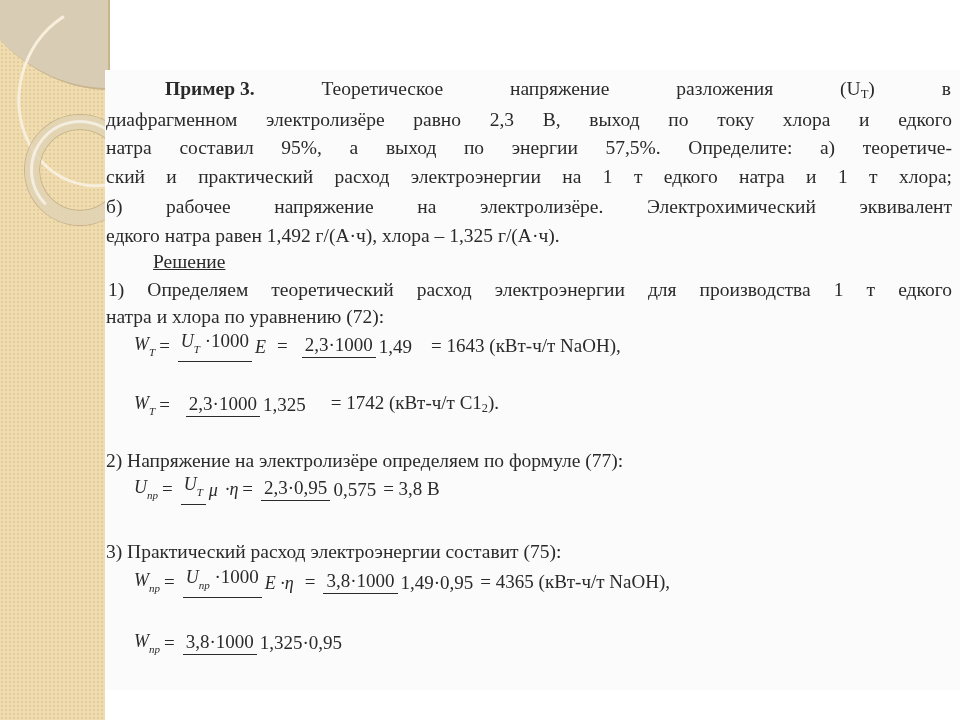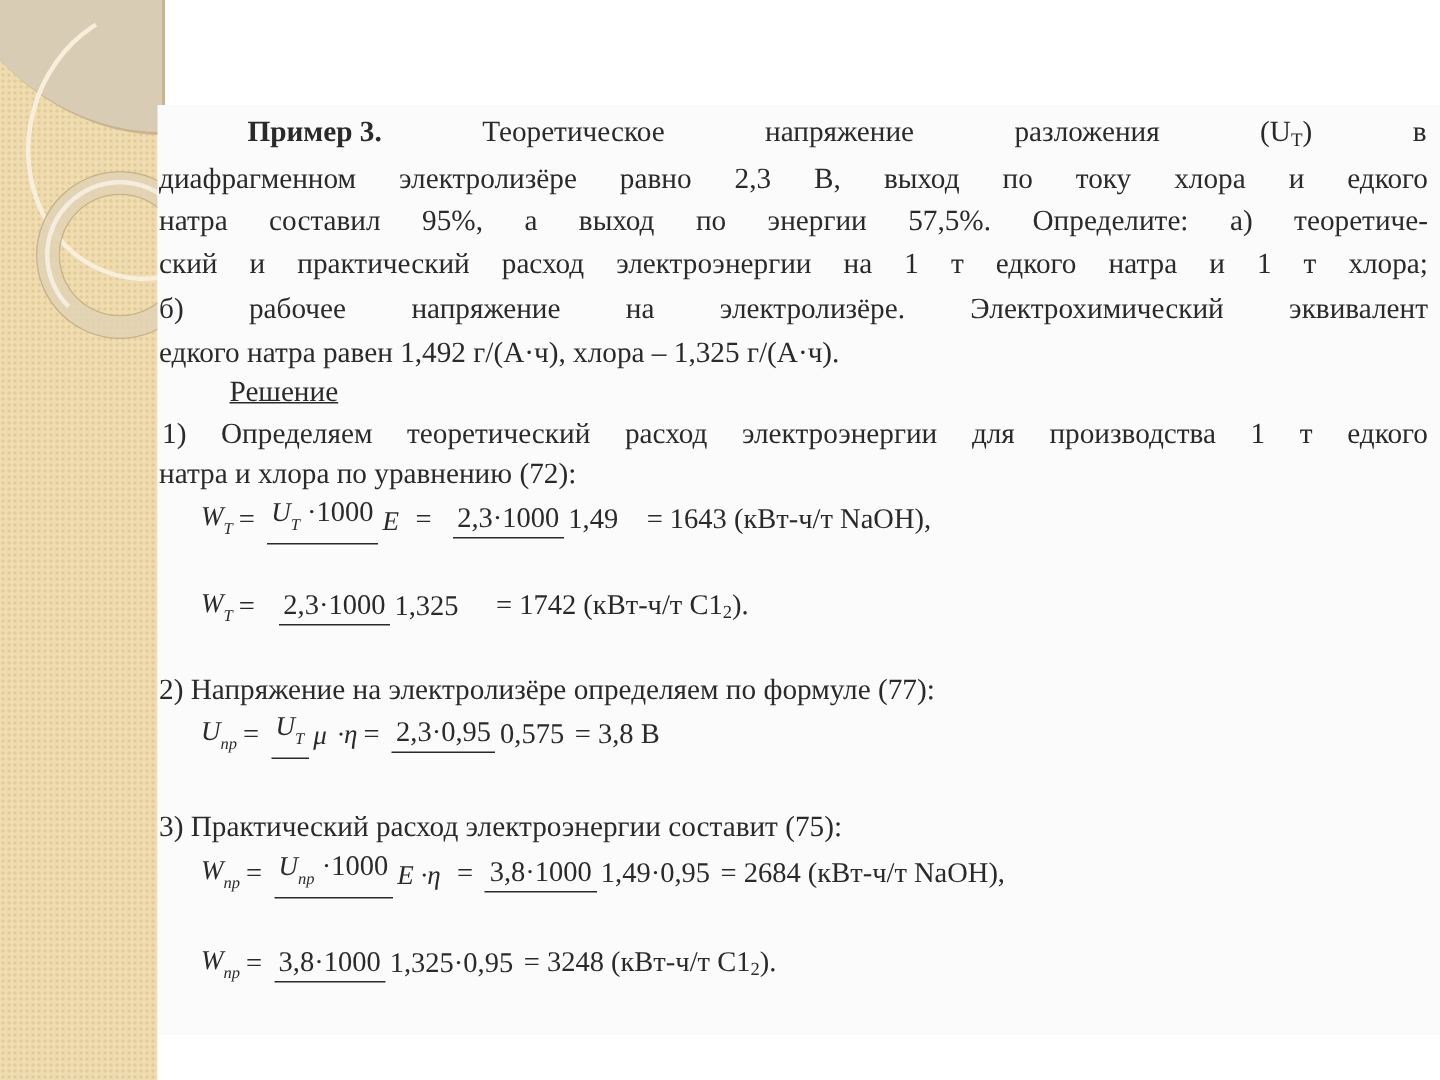--- a/index.html
+++ b/index.html
@@ -148,24 +148,23 @@
   <span class="eq">=</span>
   <span class="frac">
     <span class="num"><span class="var"><span>U</span><span class="sub">пр</span></span><span> ·1000</span></span>
     <span class="den var">E ·η</span>
   </span>
   <span class="eq">=</span>
   <span class="frac">
     <span class="num">3,8·1000</span>
     <span class="den">1,49·0,95</span>
   </span>
-  <span>= 2684 (кВт-ч/т NaOH),</span>
+  <span>= 4365 (кВт-ч/т NaOH),</span>
 </div>
 
 <div class="formula" style="left:134px; top:630px;">
   <span class="var"><span>W</span><span class="sub">пр</span></span>
   <span class="eq">=</span>
   <span class="frac">
     <span class="num">3,8·1000</span>
     <span class="den">1,325·0,95</span>
   </span>
-  <span><span>= 3248 (кВт-ч/т С1</span><span class="sub">2</span><span>).</span></span>
 </div>
 
 </body></html>

